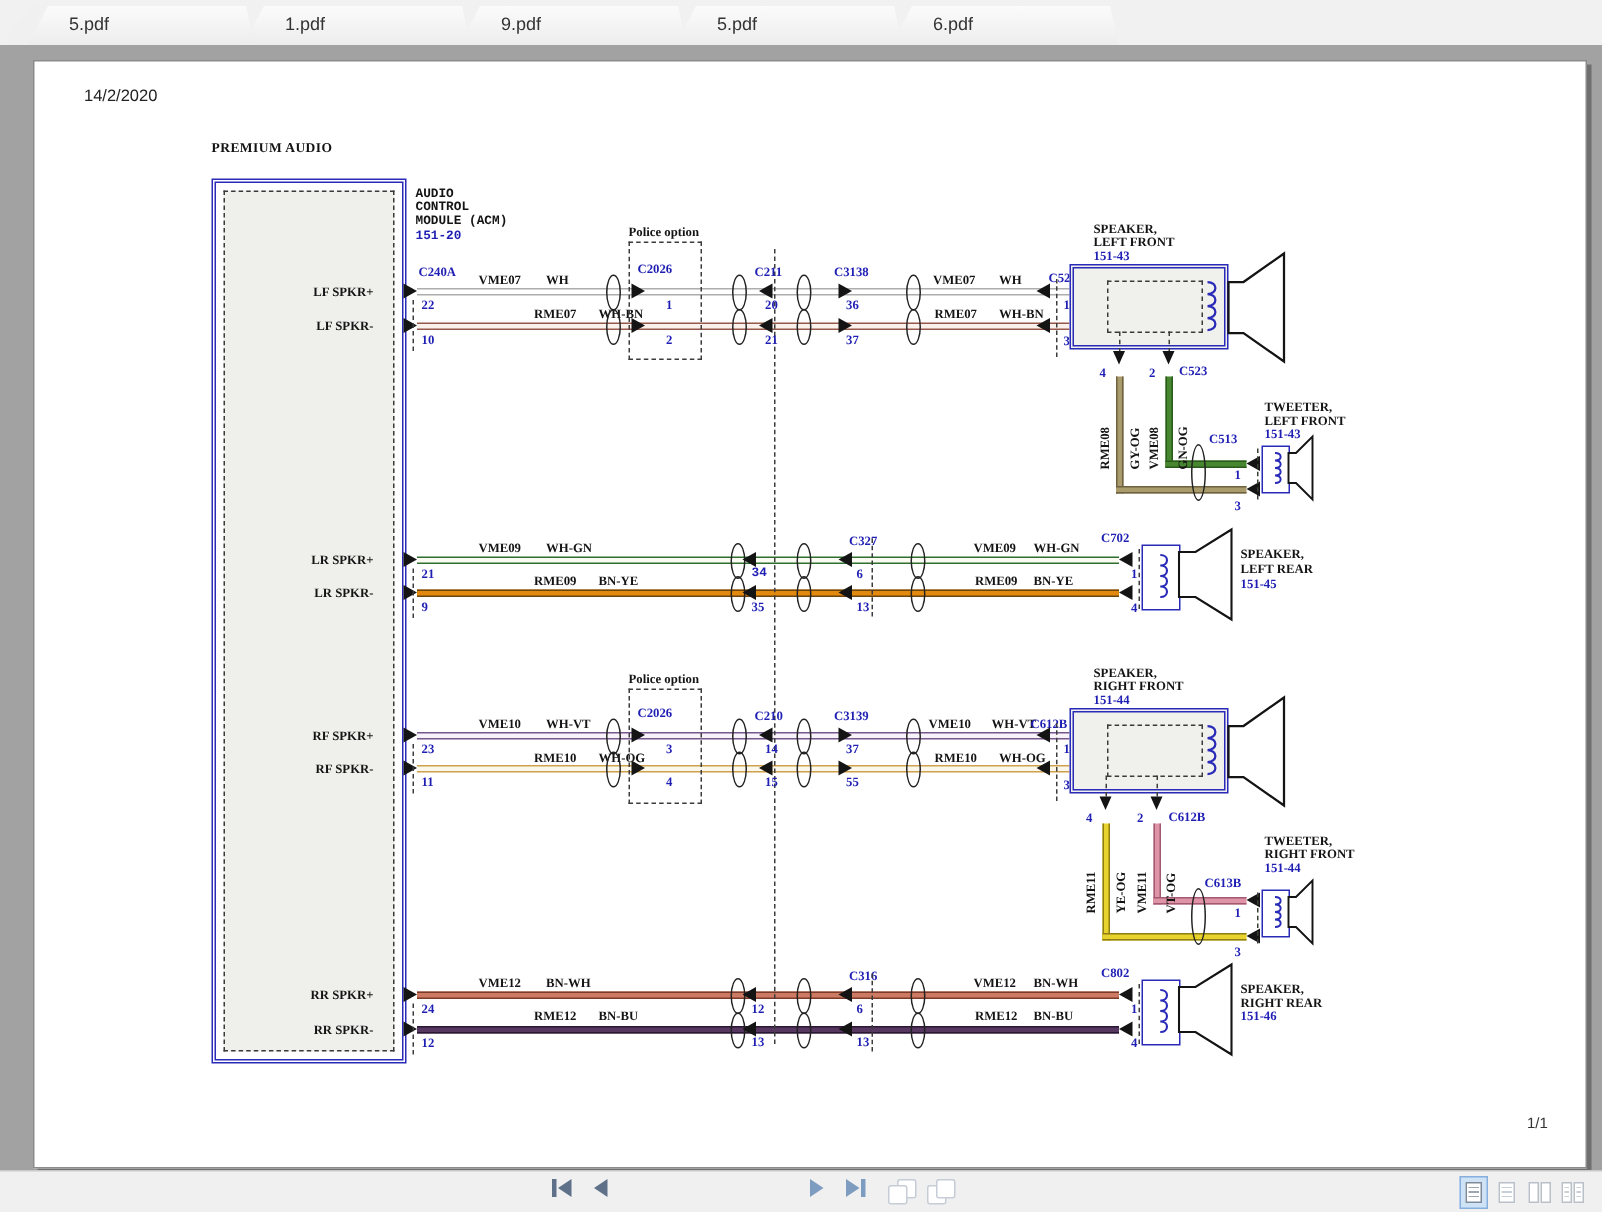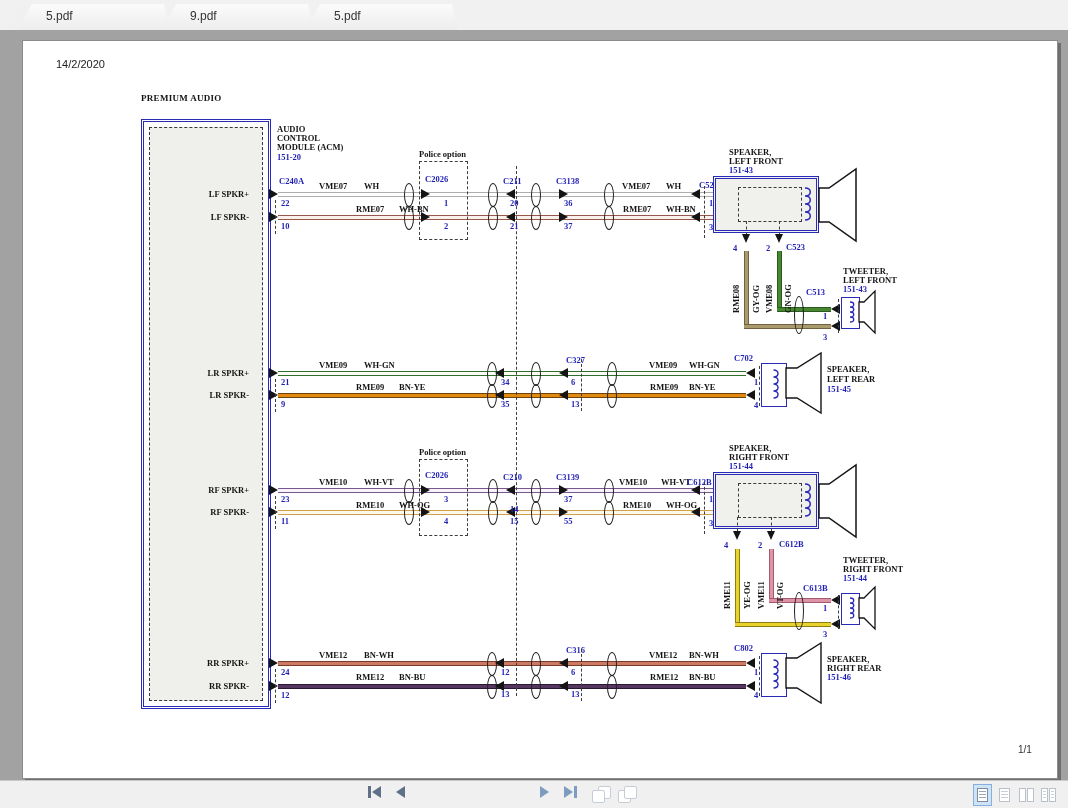--- a/index.html
+++ b/index.html
@@ -75,33 +75,35 @@
   .pgico.half{width:7px;}
 </style>
 </head>
 <body>
 
 <div class="app">
 
   <div class="tabbar">
     <div class="tabstub"></div>
     <div class="tab"><span>5.pdf</span></div>
+    <div class="tab"><span>1.pdf</span></div>
     <div class="tab"><span>9.pdf</span></div>
     <div class="tab"><span>5.pdf</span></div>
+    <div class="tab"><span>6.pdf</span></div>
   </div>
 
   <div class="viewer">
     <div class="docpage">
 
       <span class="datetxt" style="left:33px;top:17px;">14/2/2020</span>
       <span class="titletxt" style="left:118px;top:52px;">PREMIUM AUDIO</span>
 
       <div class="acm-o"></div>
       <div class="acm-d"></div>
-      <span class="t" style="left:254px;top:84px;line-height:9.2px;">
+      <span class="t" style="left:254px;top:84px;line-height:9.2px;font-family:Liberation Mono, monospace;">
         <span style="display:block;">AUDIO</span>
         <span style="display:block;">CONTROL</span>
         <span style="display:block;">MODULE (ACM)</span>
         <span style="display:block;" class="bl">151-20</span>
       </span>
 
       <span class="t ra" style="left:128px;width:98px;top:148px;">LF SPKR+</span>
       <span class="t ra" style="left:128px;width:98px;top:171px;">LF SPKR-</span>
       <span class="t ra" style="left:128px;width:98px;top:327px;">LR SPKR+</span>
       <span class="t ra" style="left:128px;width:98px;top:349px;">LR SPKR-</span>
@@ -228,31 +230,31 @@
       <span class="t bl" style="left:487px;top:180px;">21</span>
       <span class="t bl" style="left:533px;top:135px;">C3138</span>
       <div class="ar" style="left:536px;top:148px;"></div>
       <div class="ar" style="left:536px;top:171px;"></div>
       <span class="t bl" style="left:541px;top:157px;">36</span>
       <span class="t bl" style="left:541px;top:180px;">37</span>
 
       <span class="t bl" style="left:480px;top:431px;">C210</span>
       <div class="al" style="left:483px;top:444px;"></div>
       <div class="al" style="left:483px;top:466px;"></div>
-      <span class="t bl" style="left:487px;top:453px;margin-top:10px;">14</span>
+      <span class="t bl" style="left:487px;top:453px;">14</span>
       <span class="t bl" style="left:487px;top:475px;">15</span>
       <span class="t bl" style="left:533px;top:431px;">C3139</span>
       <div class="ar" style="left:536px;top:444px;"></div>
       <div class="ar" style="left:536px;top:466px;"></div>
       <span class="t bl" style="left:541px;top:453px;">37</span>
       <span class="t bl" style="left:541px;top:475px;">55</span>
 
       <div class="al" style="left:472px;top:327px;"></div>
       <div class="al" style="left:472px;top:349px;"></div>
-      <span class="t bl" style="left:478px;top:336px;">34</span>
+      <span class="t bl" style="left:478px;top:336px;font-family:Liberation Mono, monospace;">34</span>
       <span class="t bl" style="left:478px;top:358px;">35</span>
       <span class="t bl" style="left:543px;top:314px;">C327</span>
       <div class="al" style="left:536px;top:327px;"></div>
       <div class="al" style="left:536px;top:349px;"></div>
       <span class="t bl" style="left:548px;top:336px;">6</span>
       <span class="t bl" style="left:548px;top:358px;">13</span>
       <div class="dv" style="left:558px;top:318px;height:52px;"></div>
 
       <div class="al" style="left:472px;top:617px;"></div>
       <div class="al" style="left:472px;top:640px;"></div>

